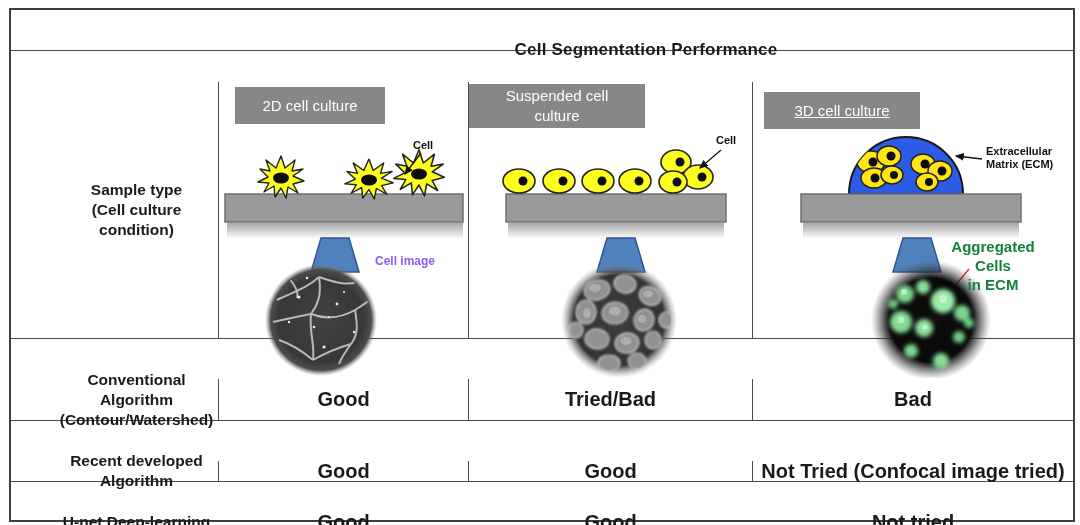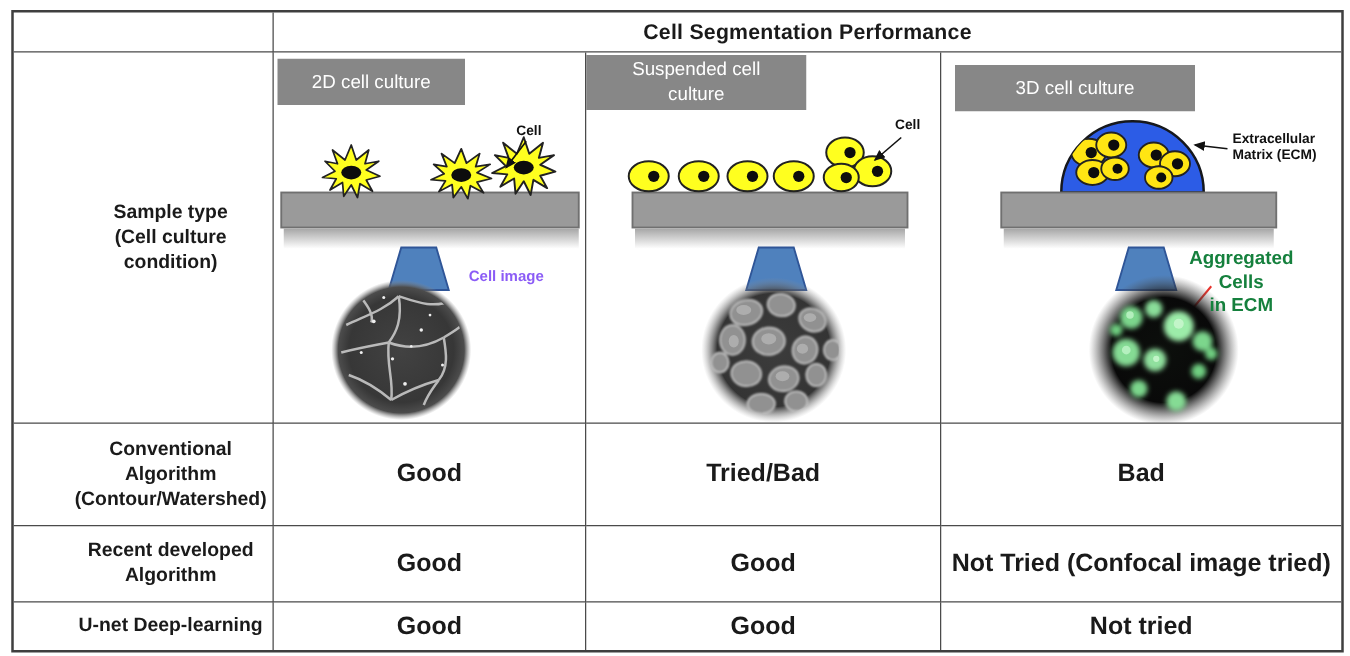--- a/index.html
+++ b/index.html
@@ -7,21 +7,21 @@
   .page{position:relative;width:1080px;height:525px;background:#fff;overflow:hidden;}
   .tbl{
     position:absolute;left:9px;top:8px;
     display:grid;
     grid-template-columns:208px 250px 284px 320px;
     grid-template-rows:32px 297px 82px 61px 38px;
     border:2px solid #3f3f3f;
     background:#fff;
   }
   .cell{border-right:1px solid #4a4a4a;border-bottom:1px solid #4a4a4a;position:relative;
-        display:flex;align-items:center;justify-content:center;box-sizing:border-box;}
+        display:flex;align-items:center;justify-content:center;box-sizing:border-box;margin-top:40px;}
   .cell.last-col{border-right:none;}
   .cell.last-row{border-bottom:none;}
   .hdr{grid-column:2 / 5;font-weight:bold;font-size:17px;letter-spacing:0.2px;}
   .rowlabel{font-weight:bold;font-size:15.5px;text-align:center;line-height:20px;padding-left:44px;}
   .val{font-weight:bold;font-size:20px;text-align:center;}
   .preline{white-space:pre-line;}
   .sample-cell{display:block;}
   .condbox{
     position:absolute;background:#878787;color:#fff;
     font-size:15px;line-height:20px;text-align:center;
@@ -108,21 +108,21 @@
               <circle cx="118" cy="222" r="1.4"></circle>
             <circle cx="135" cy="250" r="1.2"></circle>
               <circle cx="105" cy="265" r="1.5"></circle>
               <circle cx="70" cy="240" r="1.2"></circle>
             <circle cx="125" cy="210" r="1.1"></circle>
               <circle cx="88" cy="196" r="1.2"></circle>
               <circle cx="110" cy="235" r="1"></circle>
           </g>
         </g>
       </svg>
-      <div class="condbox" style="left:3px;top:5px;width:150px;height:37px;">2D cell culture</div>
+      <div class="condbox" style="left:16px;top:5px;width:150px;height:37px;">2D cell culture</div>
       <div class="ann" style="left:194px;top:57px;">Cell</div>
       <div class="ann-big" style="left:156px;top:172px;">Cell image</div>
     </div>
 
     <div class="cell sample-cell">
       <svg width="284" height="296" viewBox="0 0 284 296">
         <defs>
           <linearGradient id="s2sh" x1="0" y1="0" x2="0" y2="1">
             <stop offset="0" stop-color="rgba(80,80,80,0.5)"></stop>
               <stop offset="1" stop-color="rgba(80,80,80,0)"></stop>
@@ -267,21 +267,21 @@
             <circle cx="140" cy="222" r="5" fill="#6fcf81"></circle>
           </g>
           <g clip-path="url(#s3clip)" opacity="0.9">
             <circle cx="190" cy="217" r="4" fill="#c8f7cd"></circle>
             <circle cx="151" cy="210" r="3" fill="#baf2c2"></circle>
             <circle cx="148" cy="238" r="3.5" fill="#baf2c2"></circle>
             <circle cx="172" cy="245" r="2.5" fill="#c8f7cd"></circle>
           </g>
         </g>
       </svg>
-      <div class="condbox" style="left:11px;top:10px;width:192px;height:37px;">3D cell culture</div>
+      <div class="condbox" style="left:11px;top:10px;width:156px;height:37px;text-decoration:underline;">3D cell culture</div>
       <div class="ann preline" style="left:233px;top:63px;width:86px;">Extracellular
 Matrix (ECM)</div>
       <div class="ann-red preline" style="left:192px;top:155px;width:96px;">Aggregated
 Cells
 in ECM</div>
     </div>
 
     <div class="cell rowlabel preline">Conventional
 Algorithm
 (Contour/Watershed)</div>

